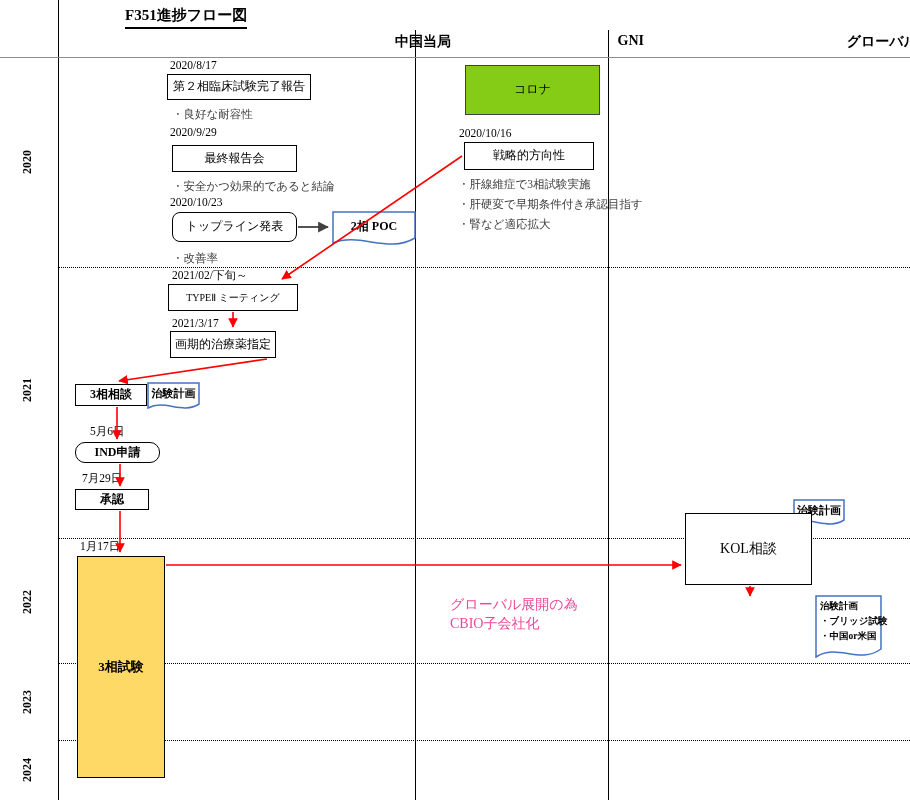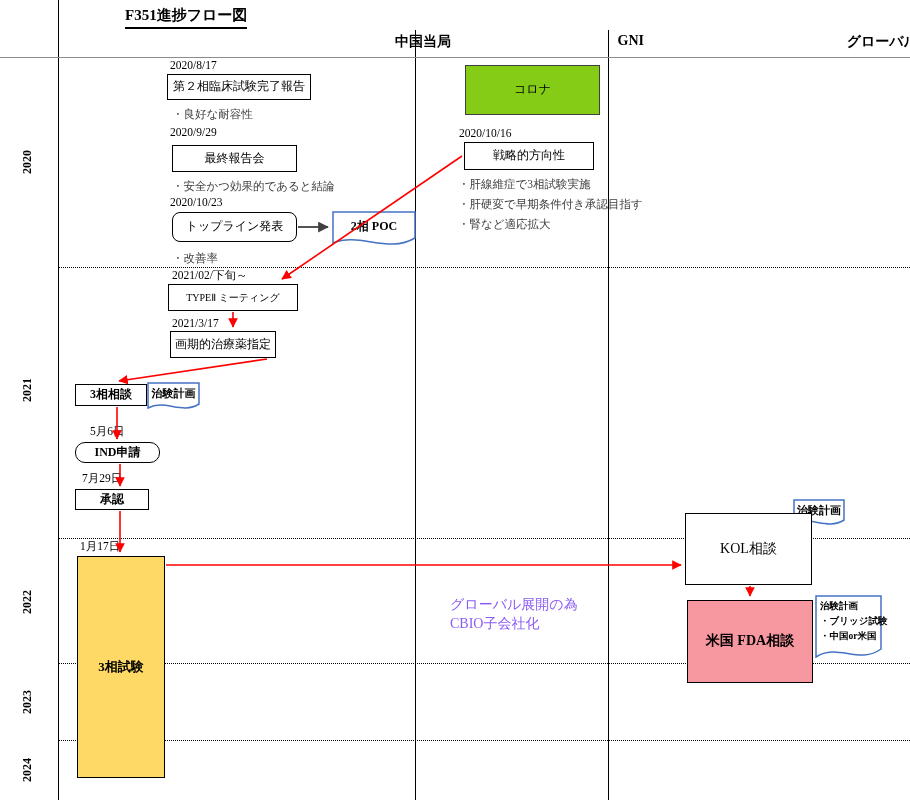--- a/index.html
+++ b/index.html
@@ -30,21 +30,21 @@
   .doc svg{position:absolute;left:0;top:0;}
   .doc-label{
     position:absolute;left:0;top:0;width:100%;text-align:center;
     font-weight:bold;font-size:11px;white-space:nowrap;
   }
   .doc-note-body{
     position:absolute;left:5px;top:4px;font-size:9.5px;font-weight:bold;
     line-height:15px;text-align:left;white-space:nowrap;
   }
   #remark{
-    position:absolute;left:450px;top:595px;color:#8b5cf6;
+    position:absolute;left:450px;top:595px;color:#ec4899;
     font-size:14px;line-height:19px;white-space:nowrap;
   }
   #arrow-layer{position:absolute;left:0;top:0;pointer-events:none;z-index:20;}
 </style>
 </head>
 <body>
 
 <div id="canvas">
 
   <div class="vline" style="left:58px;top:0;height:800px;"></div>
@@ -132,21 +132,20 @@
   <div class="doc" style="left:815px;top:595px;width:67px;height:73px;">
     <svg width="67" height="73">
       <path d="M1,1 H66 V54 C44,70 23,48 1,62 Z" fill="#ffffff" stroke="#4472c4" stroke-width="1.5"></path>
     </svg>
     <div class="doc-note-body">
       <div>治験計画</div>
       <div>・ブリッジ試験</div>
       <div>・中国or米国</div>
     </div>
   </div>
-  <div class="box" style="left:687px;top:600px;width:126px;height:83px;background:#f7979f;font-weight:bold;font-size:14px;">米国 FDA相談</div>
 
   <svg id="arrow-layer" width="910" height="800">
     <defs>
       <marker id="mr" markerWidth="8" markerHeight="8" refX="5.5" refY="3" orient="auto">
         <path d="M0,0 L6,3 L0,6 Z" fill="#ff0000"></path>
       </marker>
       <marker id="mb" markerWidth="8" markerHeight="8" refX="5.5" refY="3" orient="auto">
         <path d="M0,0 L6,3 L0,6 Z" fill="#404040"></path>
       </marker>
     </defs>

